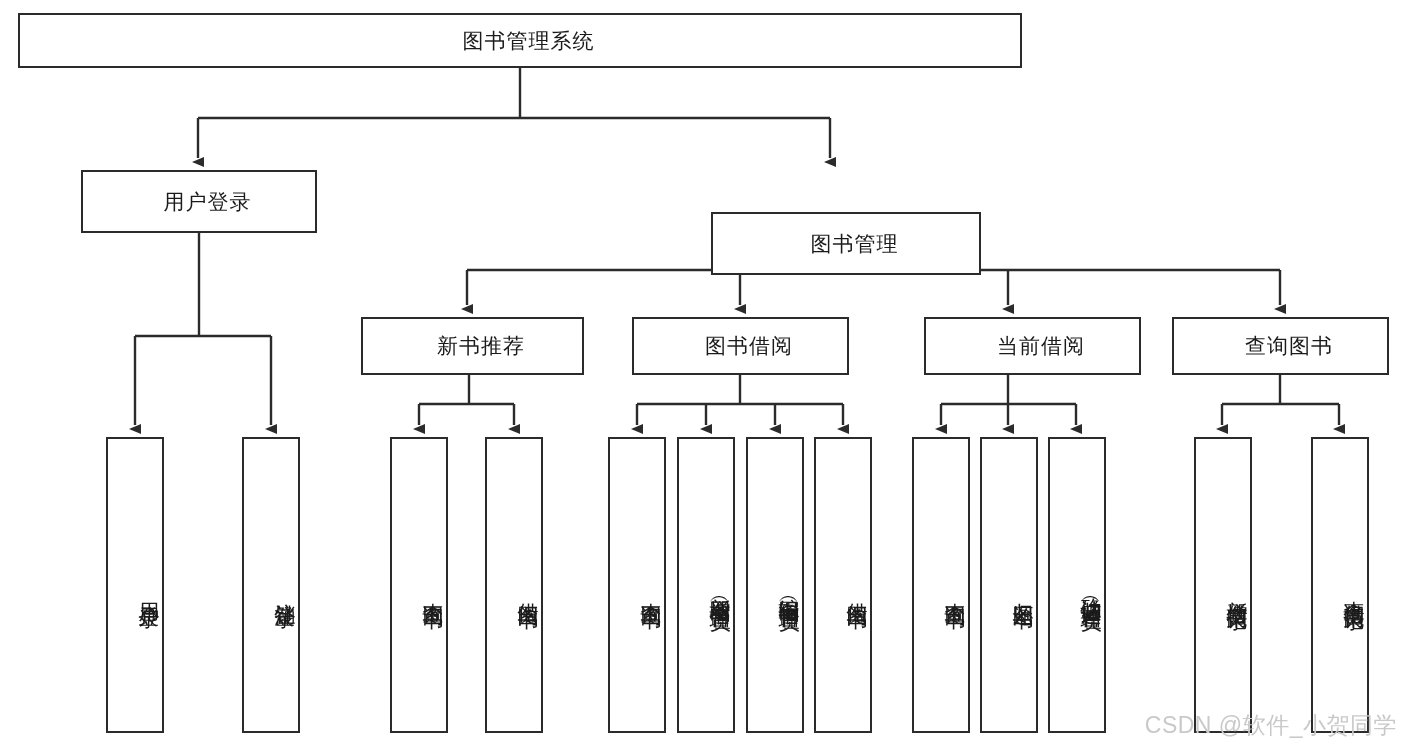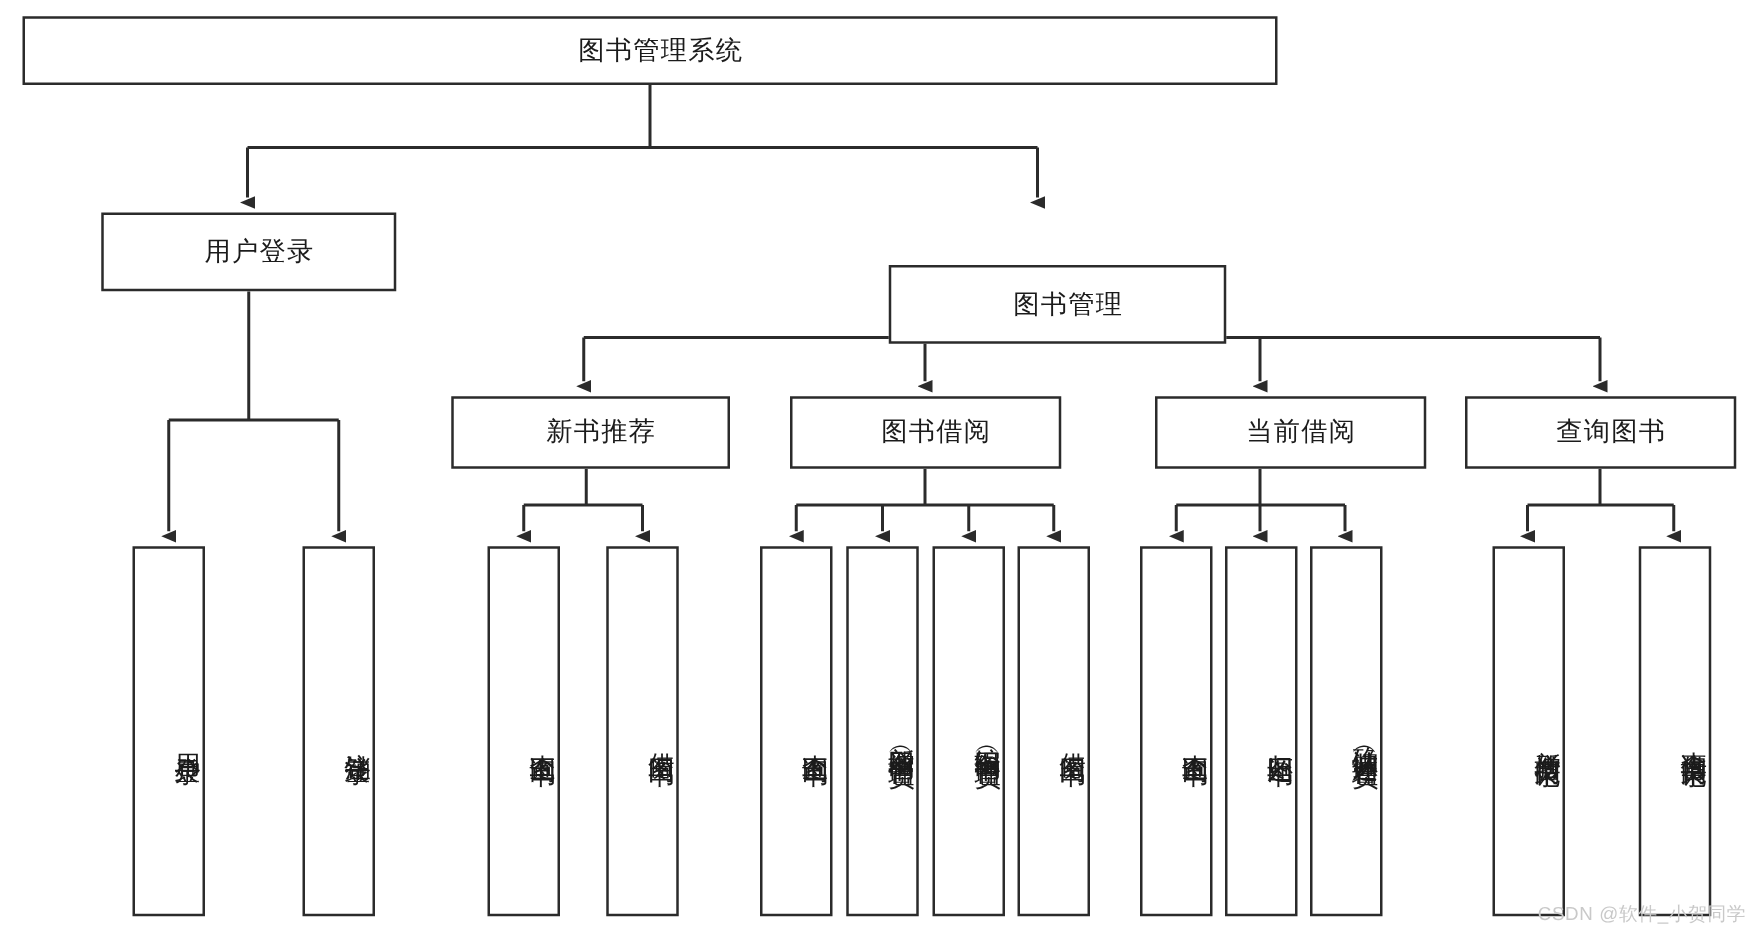--- a/index.html
+++ b/index.html
@@ -58,21 +58,21 @@
   }
   .node.v .vtext {
     writing-mode: vertical-rl;
     text-orientation: upright;
     display: block;
   }
   #watermark {
     position: absolute;
     right: 8px;
     bottom: 6px;
-    font-size: 15px;
+    font-size: 23px;
     color: #c9c9c9;
     letter-spacing: 0.5px;
     white-space: nowrap;
     z-index: 3;
   }
 </style>
 </head>
 <body>
 
 <div id="diagram-root">

